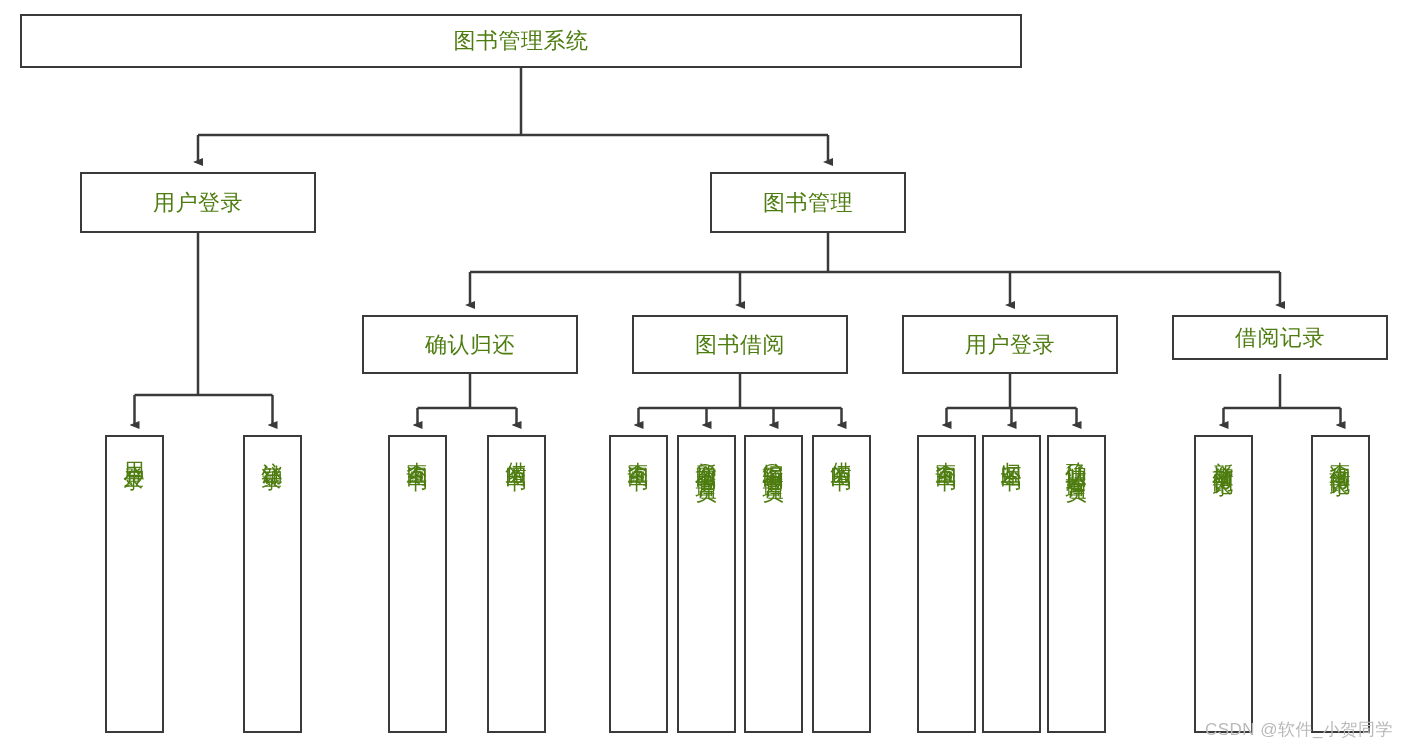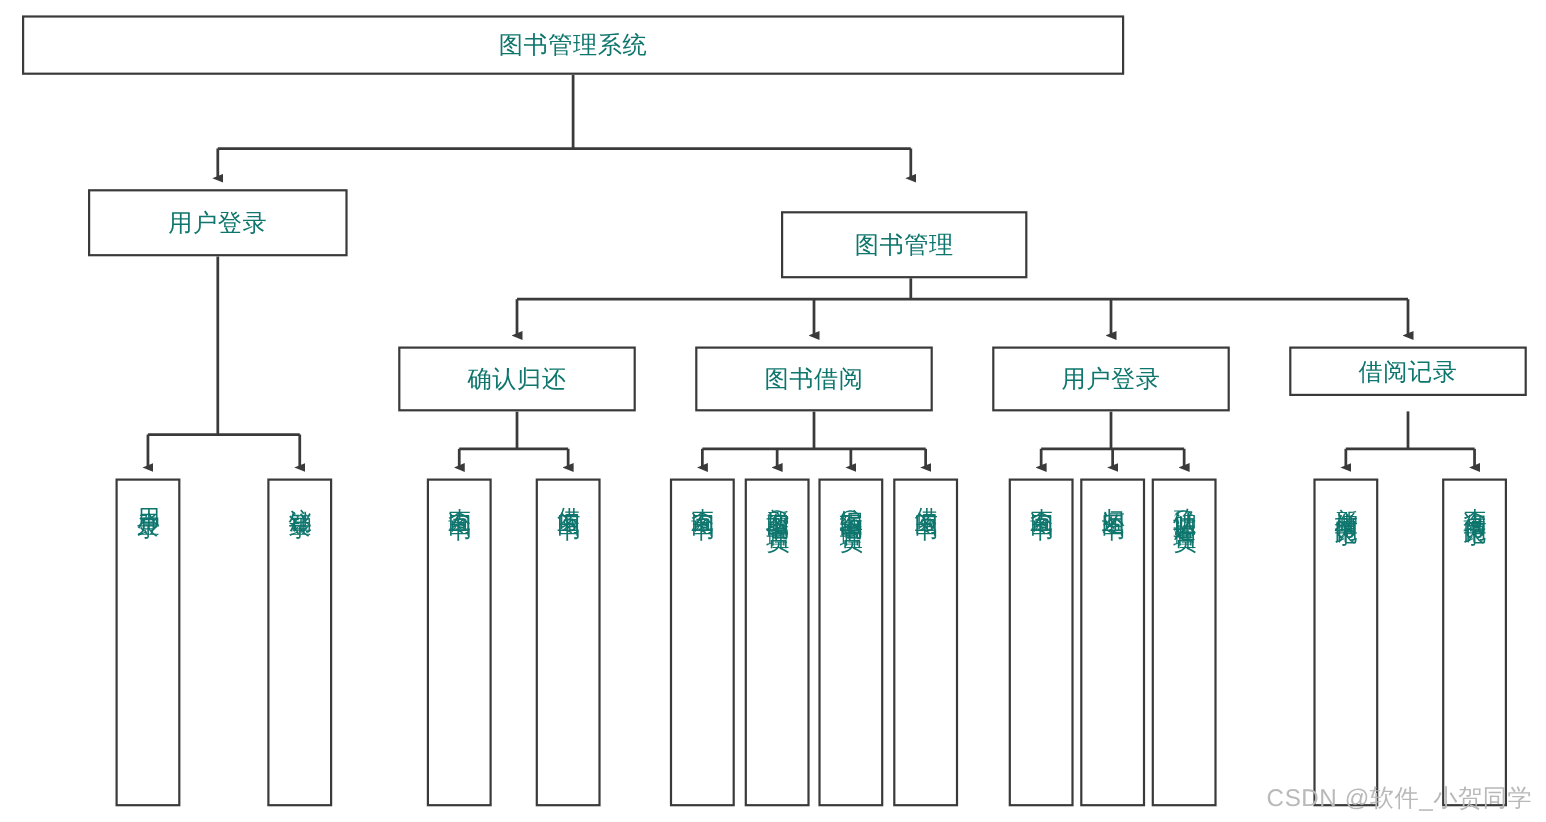--- a/index.html
+++ b/index.html
@@ -28,21 +28,21 @@
     position: absolute;
     box-sizing: border-box;
     background: #ffffff;
     border: 2px solid #3a3a3a;
     display: flex;
     align-items: center;
     justify-content: center;
     overflow: hidden;
   }
   .node-label {
-    color: #0f766e;
+    color: #4d7c0f;
     line-height: 1.18;
     letter-spacing: 0.5px;
     white-space: pre;
     text-align: center;
   }
   .node.horizontal .node-label {
     font-size: 22px;
   }
   .node.vertical {
     align-items: flex-start;
@@ -53,21 +53,21 @@
     writing-mode: vertical-rl;
     text-orientation: upright;
     font-size: 21px;
     letter-spacing: 3px;
     line-height: 1;
   }
   #watermark {
     position: absolute;
     right: 12px;
     bottom: 6px;
-    font-size: 22px;
+    font-size: 17px;
     color: #b9b9b9;
     letter-spacing: 0.5px;
     white-space: nowrap;
     pointer-events: none;
   }
 </style>
 </head>
 <body>
 
 <div id="canvas">
@@ -113,21 +113,21 @@
         <line x1="1340.5" y1="408" x2="1340.5" y2="425" stroke="#3a3a3a" stroke-width="2.5" marker-end="url(#arrow)"></line>
       </g>
   </svg>
   <div id="nodes">
       <div class="node horizontal" style="left: 20px; top: 14px; width: 1002px; height: 54px;">
         <span class="node-label">图书管理系统</span>
       </div>
       <div class="node horizontal" style="left: 80px; top: 172px; width: 236px; height: 61px;">
         <span class="node-label">用户登录</span>
       </div>
-      <div class="node horizontal" style="left: 710px; top: 172px; width: 224px; height: 61px; margin-top: 20px;">
+      <div class="node horizontal" style="left: 710px; top: 172px; width: 196px; height: 61px;">
         <span class="node-label">图书管理</span>
       </div>
       <div class="node horizontal" style="left: 362px; top: 315px; width: 216px; height: 59px;">
         <span class="node-label">确认归还</span>
       </div>
       <div class="node horizontal" style="left: 632px; top: 315px; width: 216px; height: 59px;">
         <span class="node-label">图书借阅</span>
       </div>
       <div class="node horizontal" style="left: 902px; top: 315px; width: 216px; height: 59px;">
         <span class="node-label">用户登录</span>

